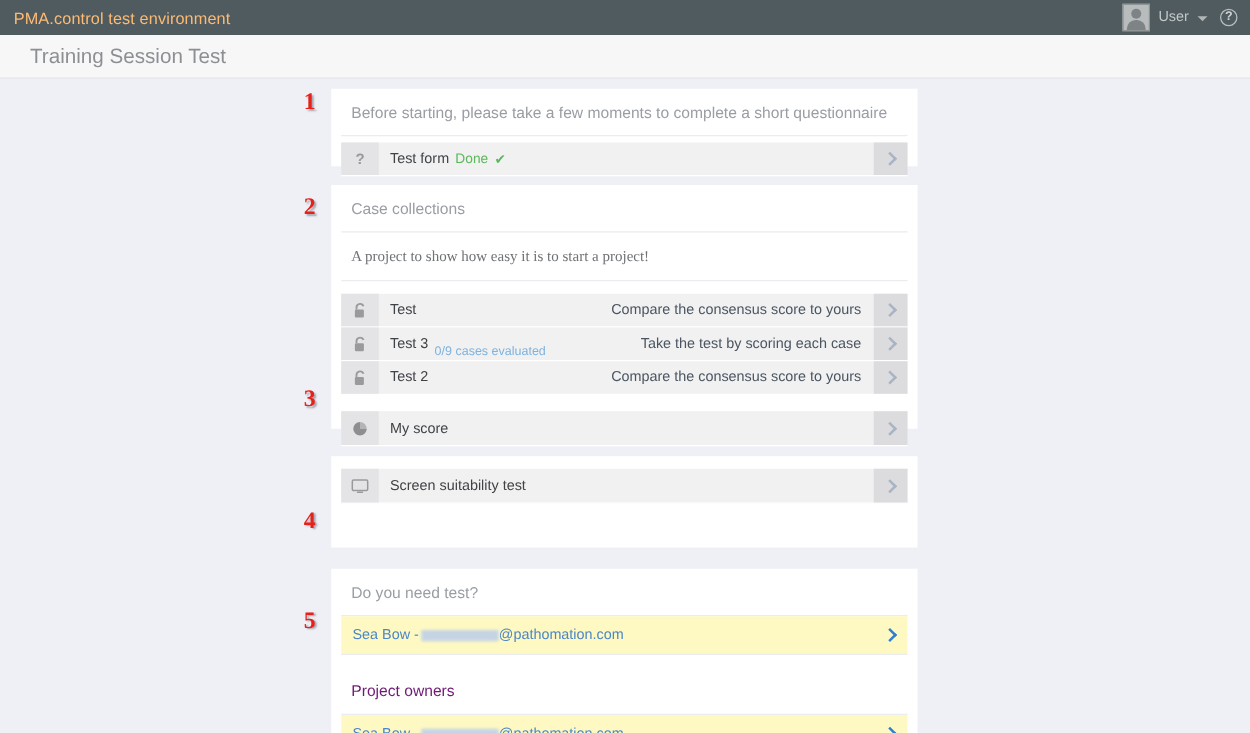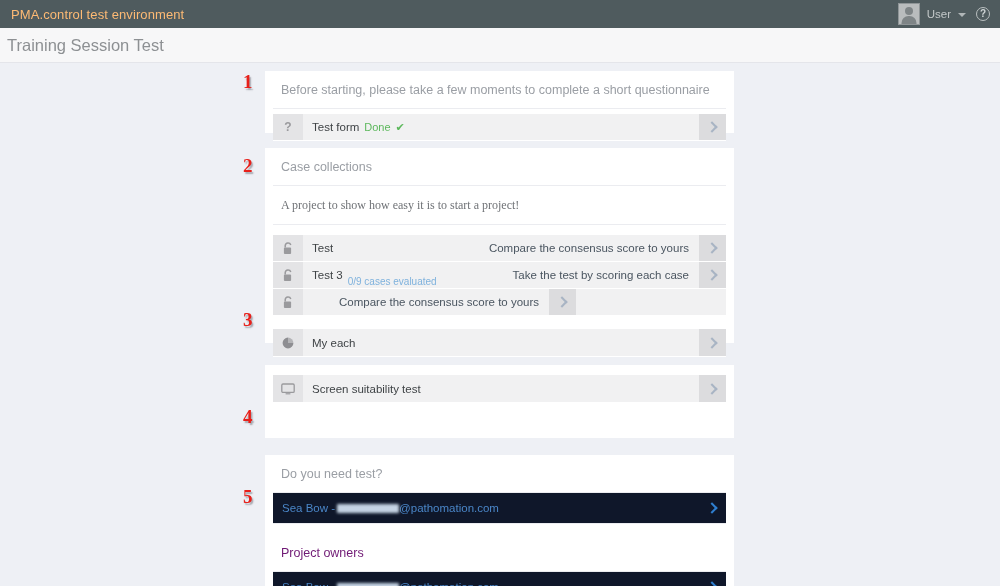--- a/index.html
+++ b/index.html
@@ -43,21 +43,21 @@
     width: 14px; height: 14px; border-radius: 50%; border: 1.4px solid #b9bfc0;
     color: #cfd4d5; font-size: 10px; line-height: 11px; text-align: center;
     font-weight: bold; margin-left: 3px;
   }
   
   .subheader {
     position: absolute; top: 28px; left: 0; width: 1000px; height: 35px;
     background: #f7f7f8; border-bottom: 1px solid #e4e5ea;
     display: flex; align-items: center;
   }
-  .subheader-title { color: #8d9093; font-size: 16.5px; padding-left: 7px; font-weight: 400; }
+  .subheader-title { color: #8d9093; font-size: 16.5px; padding-left: 24px; font-weight: 400; }
 
   
   .content { position: absolute; top: 63px; left: 0; width: 1000px; }
   .panel {
     position: absolute; left: 265px; width: 469px; background: #ffffff;
   }
   .panel-heading {
     font-size: 12.5px; color: #9a9ea4; padding: 12px 0 11px 8px;
     border-bottom: 1px solid #ebecf0; margin: 0 8px 0 8px;
   }
@@ -74,38 +74,38 @@
   .row-icon {
     width: 30px; display: flex; align-items: center; justify-content: center;
     background: #e4e4e6; color: #9a9a9d;
   }
   .row-label {
     flex: 1; display: flex; align-items: center; font-size: 11.5px;
     color: #3f4346; padding-left: 9px; gap: 5px;
   }
   .row-right {
     display: flex; align-items: center; font-size: 11.5px;
-    color: #4a5560; padding-right: 10px; margin-left: 36px;
+    color: #4a5560; padding-right: 10px;
   }
   .row-chev {
     width: 27px; background: #dcdcde; display: flex;
     align-items: center; justify-content: center;
   }
   .chev-r {
     width: 8px; height: 8px; border-top: 2.2px solid #a8b4c4;
     border-right: 2.2px solid #a8b4c4; transform: rotate(45deg); margin-left: -2px;
   }
   .chev-r.blue { border-color: #2f7fd0; }
   .muted-blue { color: #7fb2dd; font-size: 10px; margin-top: 12px; }
   .done { color: #5cb85c; font-size: 11px; }
   .check { color: #5cb85c; font-size: 11px; }
   
   .contact-row {
     display: flex; align-items: center; height: 31px; margin: 0 8px;
-    background: #0f172a; border-bottom: 1px solid #ebecf0;
+    background: #fef9c3; border-bottom: 1px solid #ebecf0;
   }
   .contact-label {
     flex: 1; font-size: 11.5px; color: #4a86c8; padding-left: 9px;
     display: flex; align-items: center;
   }
   .redacted {
     display: inline-block; width: 62px; height: 9px; background: #c5d4e4;
     margin: 0 0 0 2px; border-radius: 1px; filter: blur(1.4px);
   }
   .contact-chev { width: 27px; display: flex; align-items: center; justify-content: center; }
@@ -198,34 +198,38 @@
         </div>
     </div>
 
     <div class="row">
       <div class="row-icon">
         <svg class="ico" width="11" height="13" viewBox="0 0 11 13">
             <path d="M2.2 5.6V3.6a2.9 2.9 0 0 1 5.6-.6" fill="none" stroke="#9a9a9d" stroke-width="1.5"></path>
             <rect x="0.9" y="5.6" width="7.2" height="6.3" rx="1" fill="#9a9a9d"></rect>
           </svg>
       </div>
+      <div class="row-label">
+        <span>Test 2</span>
+        <span class="muted-blue"></span>
+      </div>
       <div class="row-right">Compare the consensus score to yours</div>
       <div class="row-chev">
           <span class="chev-r"></span>
         </div>
     </div>
 
     <div class="row" style="margin-top:13px;height:28px;">
       <div class="row-icon">
         <svg class="ico" width="12" height="12" viewBox="0 0 12 12">
             <path d="M6 6 L6 0.6 A5.4 5.4 0 0 1 11.4 6 Z" fill="#b4b4b7"></path>
             <path d="M6 6 L11.4 6 A5.4 5.4 0 1 1 6 0.6 Z" fill="#8e8e92"></path>
           </svg>
       </div>
-      <div class="row-label">My each</div>
+      <div class="row-label">My score</div>
       <div class="row-chev">
           <span class="chev-r"></span>
         </div>
     </div>
   </div>
 
   <div class="panel" style="top:302px;height:73px;">
     <div class="row" style="margin-top:10px;height:28px;">
       <div class="row-icon">
         <svg class="ico" width="14" height="12" viewBox="0 0 14 12">

